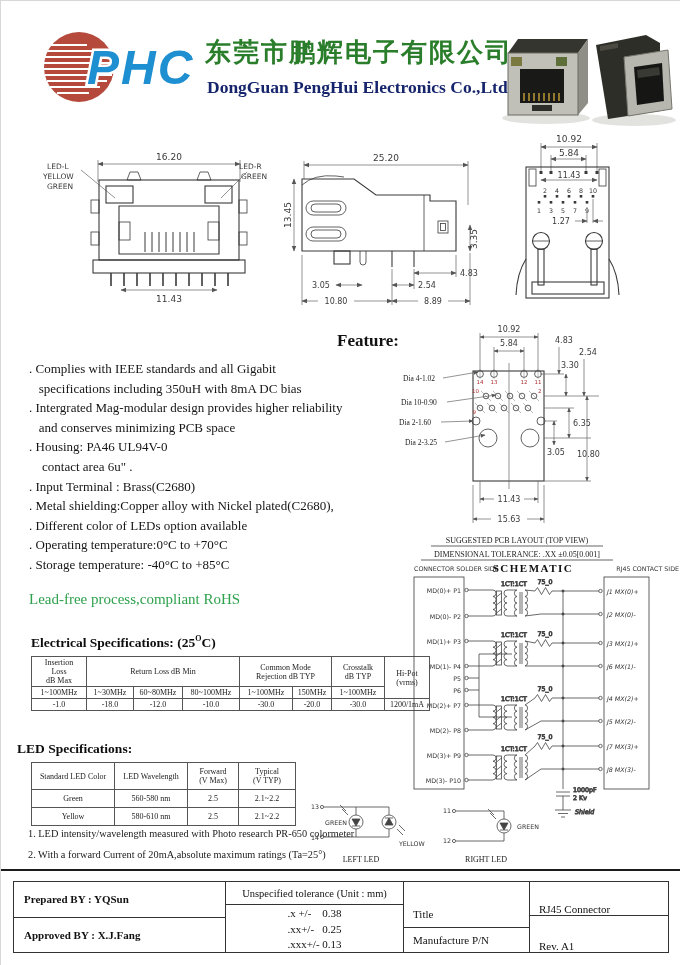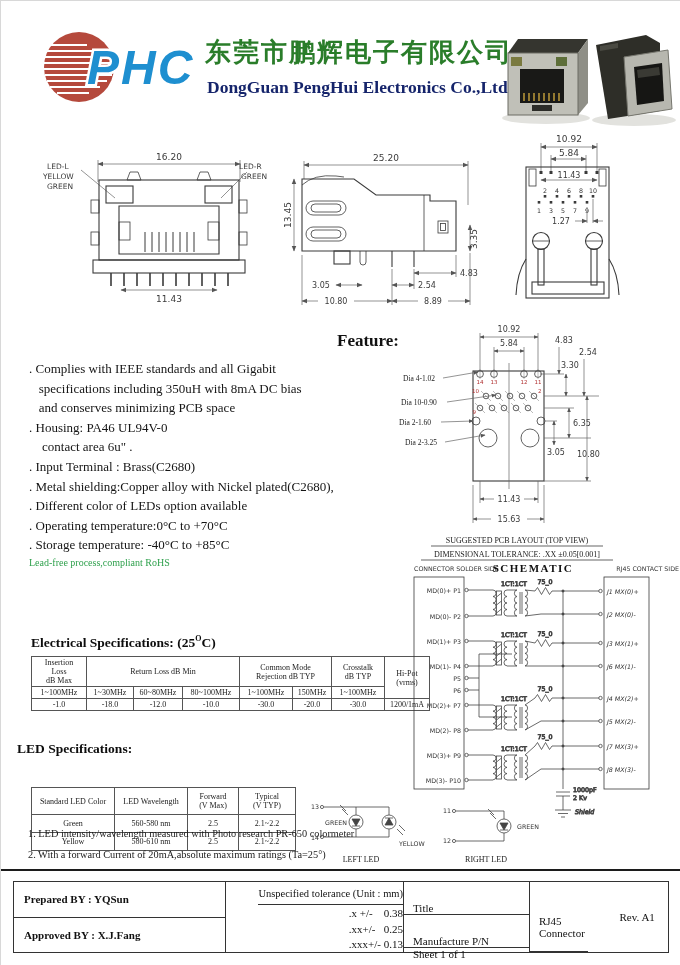--- a/index.html
+++ b/index.html
@@ -10,21 +10,21 @@
   
   #cn-title{left:204px;top:34px;width:285px;font-size:26px;font-weight:600;color:#2a7d2a;
             letter-spacing:2px;font-family:"DejaVu Sans",sans-serif;white-space:nowrap;}
   #en-title{left:206px;top:76px;width:278px;text-align:center;font-size:17.5px;font-weight:bold;
             color:#15246b;white-space:nowrap;}
 
   
   #feature{left:28px;top:330px;width:370px;}
   #feature h2{margin:0 0 8px 0;font-size:17px;text-align:right;}
   .fline{font-size:13px;line-height:19.6px;white-space:pre;color:#151515;}
-  #rohs{font-size:10px;color:#2fa14d;margin-top:2px;}
+  #rohs{font-size:15px;color:#2fa14d;margin-top:16px;}
 
   
   .sec-h{font-size:13.5px;font-weight:bold;color:#0d0d0d;}
   sup.o{font-size:8px;vertical-align:super;}
 
   
   table{border-collapse:collapse;border-radius:18px;}
   #etable td, #ltable td{border:1px solid #555;text-align:center;font-size:8px;
        font-family:"Liberation Serif",serif;padding:1px 2px;color:#222;}
   .pre{white-space:pre-line;}
@@ -44,25 +44,25 @@
   .dln{stroke:#666;stroke-width:.7;fill:none;}
   .wln{stroke:#444;stroke-width:.8;fill:none;}
 
   
   #divider{left:0;top:868px;width:680px;height:2px;background:#1c1c1c;}
   #footer{left:12px;top:880px;width:654px;height:70px;border:1.4px solid #333;display:flex;font-size:11px;}
   .fc{box-sizing:border-box;height:100%;}
   #fc1{width:212px;border-right:1.2px solid #333;display:flex;flex-direction:column;font-weight:bold;}
   #fc1 .cell{flex:1;display:flex;align-items:center;padding-left:10px;}
   #fc1 .cell:first-child{border-bottom:1.2px solid #333;}
-  #fc2{width:178px;border-right:1.2px solid #333;display:flex;flex-direction:column;align-items:flex-end;}
+  #fc2{width:178px;border-right:1.2px solid #333;display:flex;flex-direction:column;}
   #fc2 .hd{height:22px;border-bottom:1.2px solid #333;display:flex;align-items:center;justify-content:center;font-size:10.5px;}
   #fc2 .tl{flex:1;display:flex;align-items:center;justify-content:center;font-size:11px;white-space:pre;}
   #fc3{width:126px;border-right:1.2px solid #333;display:flex;flex-direction:column;}
-  #fc4{flex:1;display:flex;flex-direction:row;gap:23px;}
+  #fc4{flex:1;display:flex;flex-direction:column;gap:23px;}
   #fc3 .cell,#fc4 .cell{flex:1;display:flex;align-items:center;padding-left:9px;}
   #fc3 .cell:not(:last-child),#fc4 .cell:not(:last-child){border-bottom:1.2px solid #333;margin-top:20px;}
 </style>
 </head>
 <body>
 
 <div id="page">
 
   <svg class="abs" style="left:16px;top:26px" width="180" height="80">
     <circle cx="62" cy="40" r="35" fill="#b5493c"></circle>
@@ -271,20 +271,21 @@
       <rect class="oln" x="102" y="118" width="6" height="36"></rect>
     <path class="oln" d="M37,128 Q28,142 27,164"></path>
       <path class="oln" d="M120,128 Q129,142 130,164"></path>
     <rect class="oln" x="43" y="151" width="72" height="12"></rect>
   </svg>
 
   <div class="abs" id="feature">
     <h2>Feature:</h2>
     <div class="fline">. Complies with IEEE standards and all Gigabit</div>
     <div class="fline">   specifications including 350uH with 8mA DC bias</div>
+    <div class="fline">. Intergrated Mag-modular design provides higher reliability</div>
     <div class="fline">   and conserves minimizing PCB space</div>
     <div class="fline">. Housing: PA46 UL94V-0</div>
     <div class="fline">    contact area 6u" .</div>
     <div class="fline">. Input Terminal : Brass(C2680)</div>
     <div class="fline">. Metal shielding:Copper alloy with Nickel plated(C2680),</div>
     <div class="fline">. Different color of LEDs option available</div>
     <div class="fline">. Operating temperature:0°C to +70°C</div>
     <div class="fline">. Storage temperature: -40°C to +85°C</div>
     <div id="rohs">Lead-free process,compliant RoHS</div>
   </div>
@@ -423,21 +424,21 @@
       <td>-10.0</td>
       <td>-30.0</td>
       <td>-20.0</td>
       <td>-30.0</td>
       <td>1200/1mA</td>
     </tr>
   </tbody>
     </table>
 
   <div class="abs sec-h" style="left:16px;top:740px">LED Specifications:</div>
-  <table class="abs" id="ltable" style="left:30px;top:786px">
+  <table class="abs" id="ltable" style="left:30px;top:761px">
     <tbody>
         <tr>
       <td class="pre" style="width:78px;height:24px">Standard LED Color</td>
       <td style="width:68px">LED Wavelength</td>
       <td class="pre" style="width:46px">Forward
 (V Max)</td>
       <td class="pre" style="width:52px">Typical
 (V TYP)</td>
     </tr>
     <tr>
@@ -679,21 +680,20 @@
     </div>
     <div class="fc" id="fc2">
       <div class="hd">Unspecified tolerance (Unit : mm)</div>
       <div class="tl">.x +/-    0.38</div>
       <div class="tl">.xx+/-   0.25</div>
       <div class="tl">.xxx+/- 0.13</div>
     </div>
     <div class="fc" id="fc3">
       <div class="cell">Title</div>
       <div class="cell">Manufacture P/N</div>
-      <div class="cell">Sheet  1 of 1</div>
     </div>
     <div class="fc" id="fc4">
       <div class="cell">RJ45 Connector</div>
       <div class="cell">Rev.  A1</div>
     </div>
   </div>
 
 </div>
 
 </body></html>

